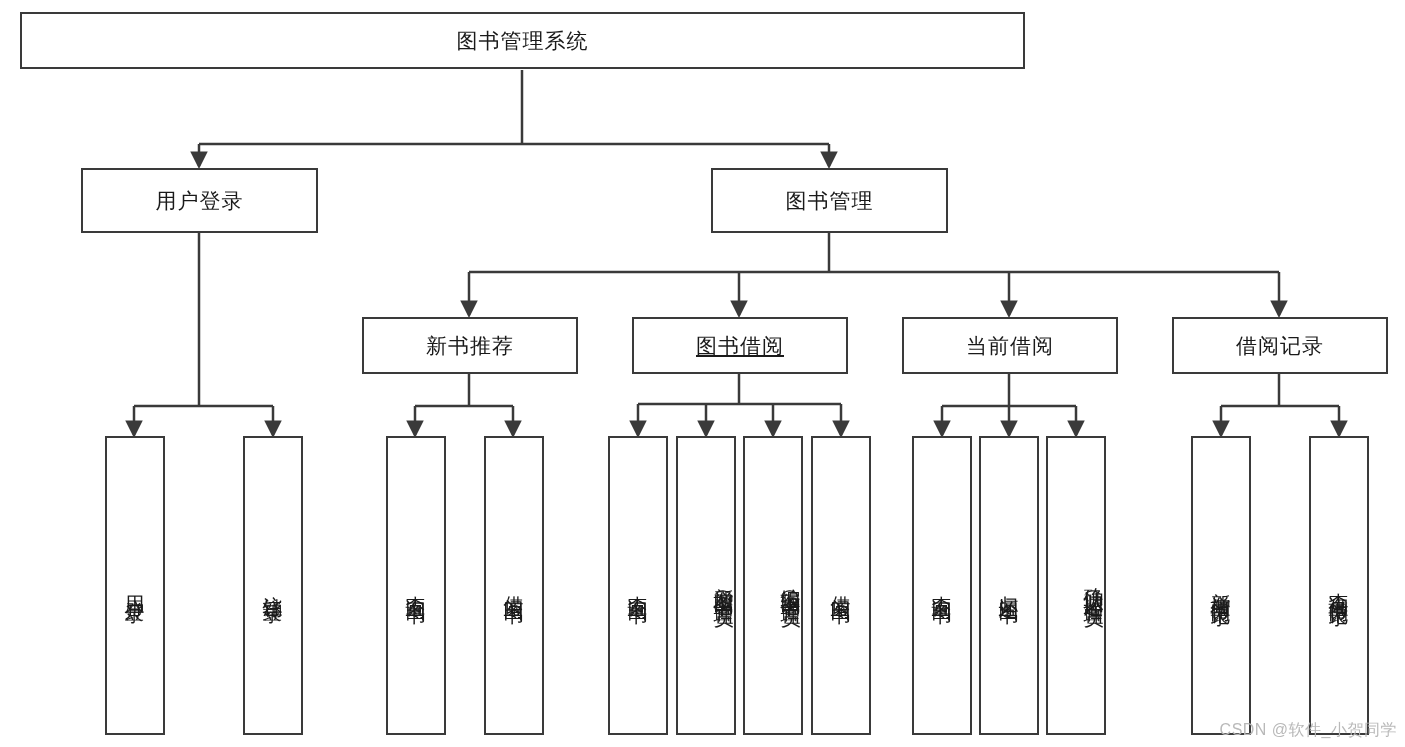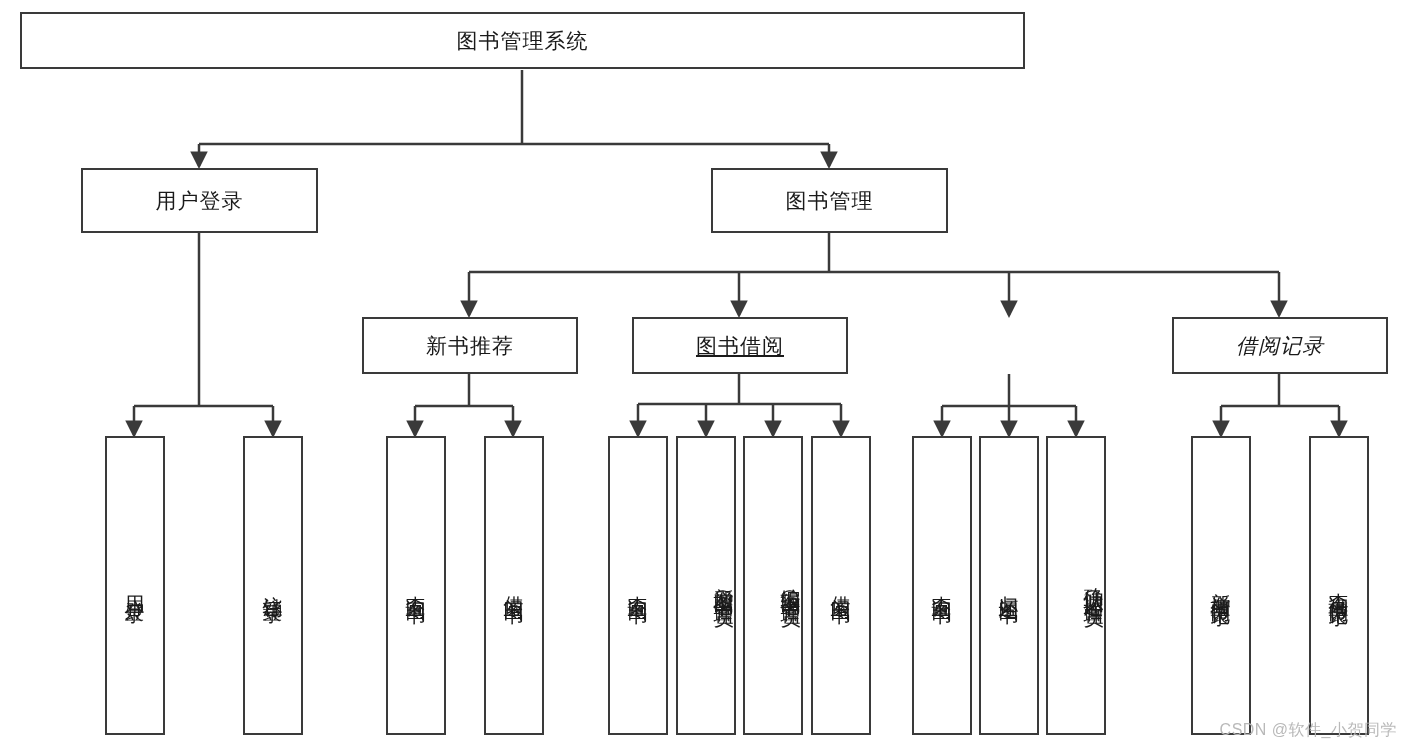--- a/index.html
+++ b/index.html
@@ -136,21 +136,24 @@
   <div class="node h" style="left:711px; top:168px; width:237px; height:65px;">
     <span class="node-label">图书管理</span>
   </div>
 
   <div class="node h" style="left:362px; top:317px; width:216px; height:57px;">
     <span class="node-label">新书推荐</span>
   </div>
   <div class="node h" style="left:632px; top:317px; width:216px; height:57px;text-decoration:underline;">
     <span class="node-label">图书借阅</span>
   </div>
-  <div class="node h" style="left:1172px; top:317px; width:216px; height:57px;font-style:italic;">
+  <div class="node h" style="left:902px; top:317px; width:216px; height:57px;">
+    <span class="node-label">当前借阅</span>
+  </div>
+  <div class="node h" style="left:1172px; top:317px; width:216px; height:57px;">
     <span class="node-label">借阅记录</span>
   </div>
 
   <div class="node v mid" style="left:105px; top:436px; width:60px; height:299px;">
     <span class="node-label">用户登录</span>
   </div>
   <div class="node v mid" style="left:243px; top:436px; width:60px; height:299px;">
     <span class="node-label">注销登录</span>
   </div>
 

